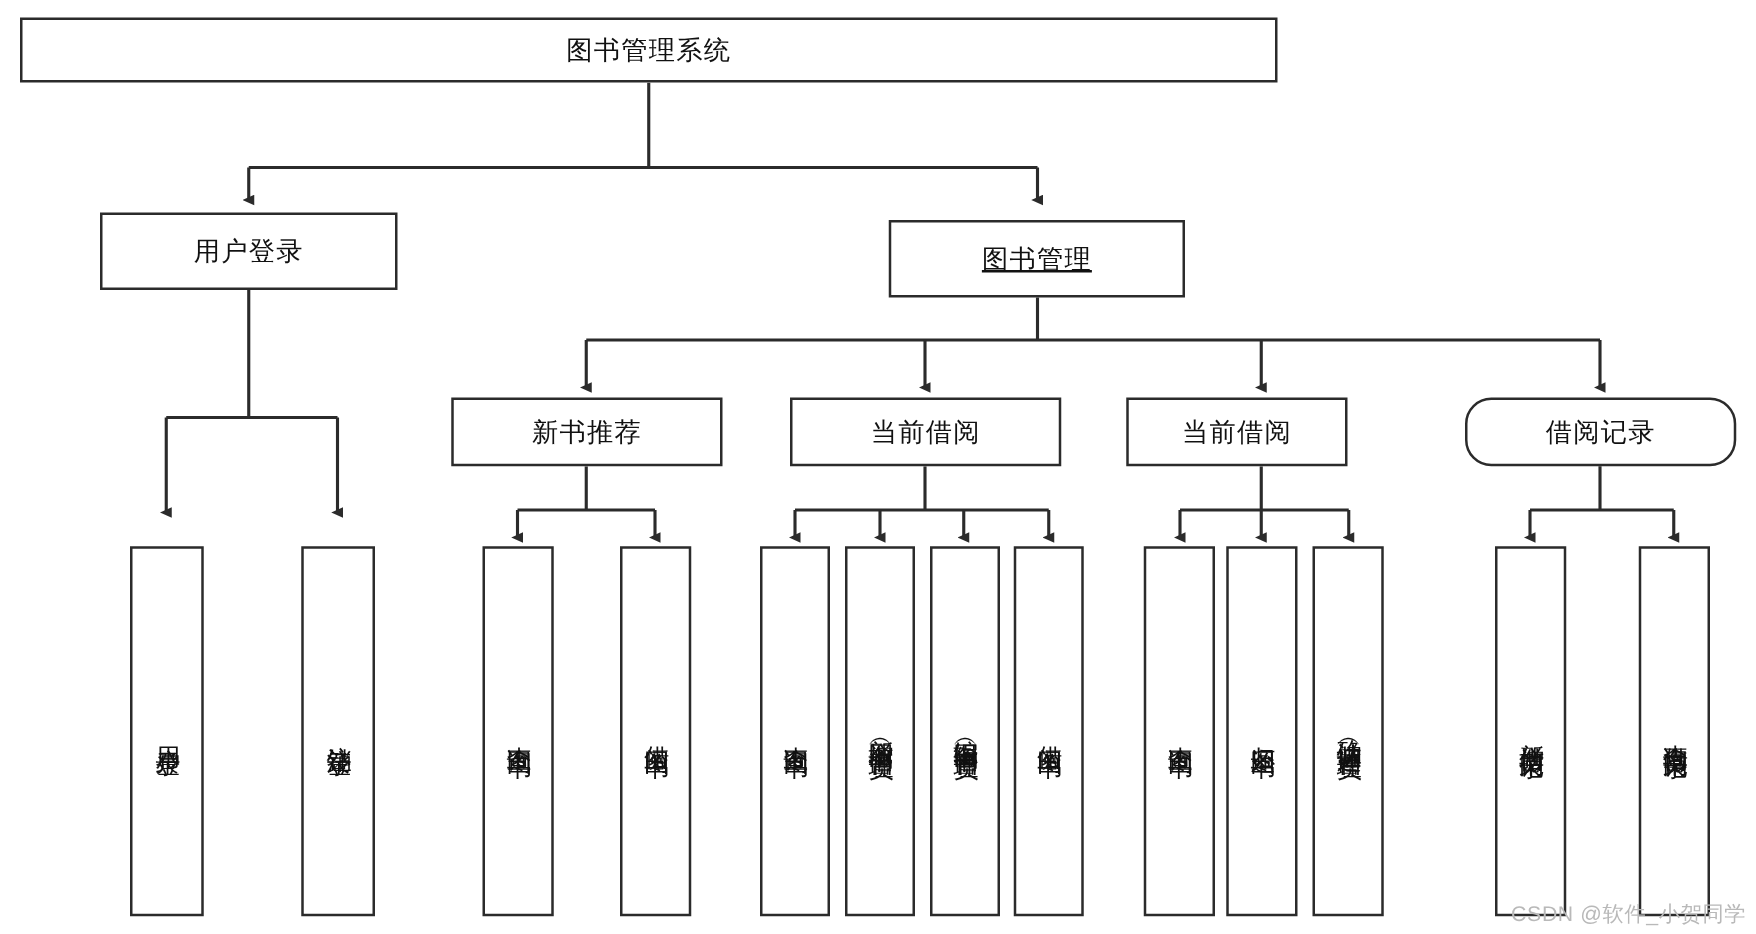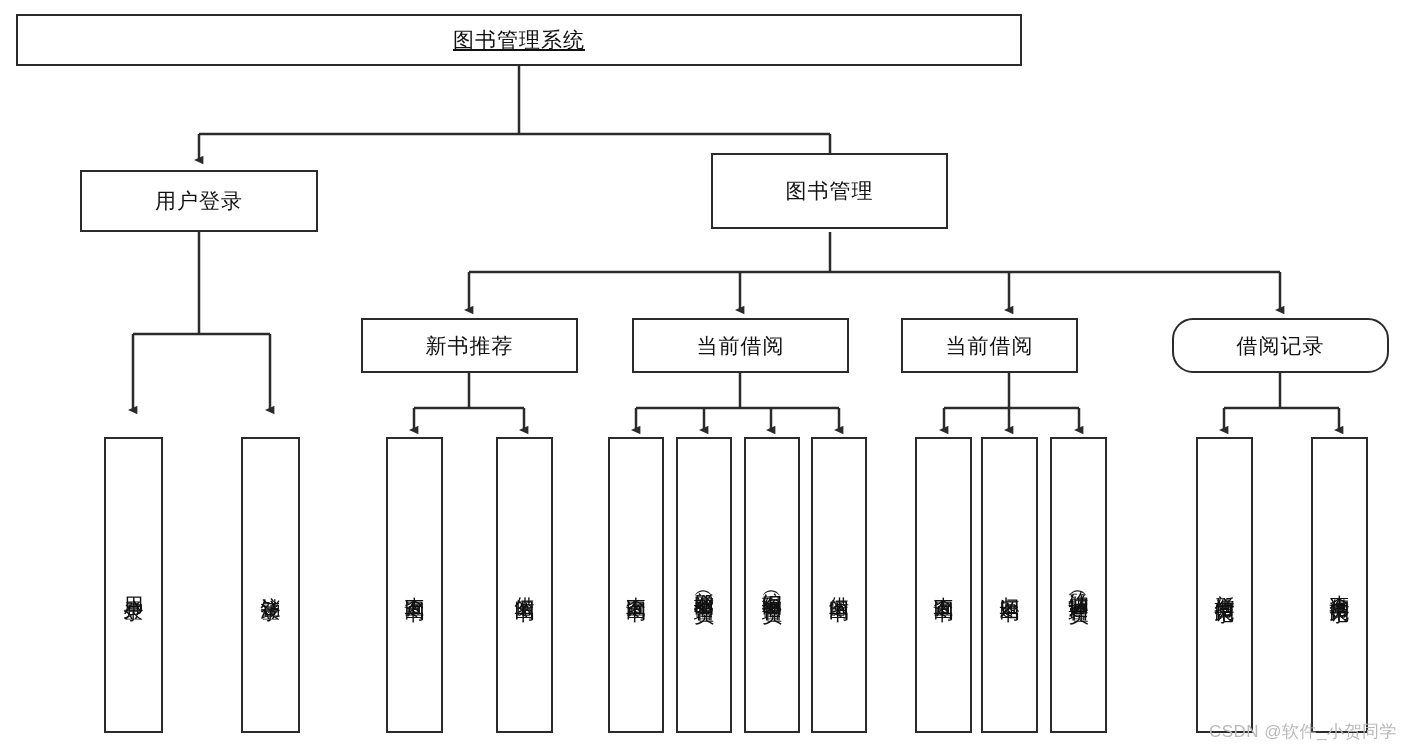--- a/index.html
+++ b/index.html
@@ -63,28 +63,28 @@
       <path d="M1009,408 L1009,430" marker-end="url(#arrow)"></path>
       <path d="M1079,408 L1079,430" marker-end="url(#arrow)"></path>
 
       <path d="M1280,373 L1280,408"></path>
       <path d="M1224,408 L1339,408"></path>
       <path d="M1224,408 L1224,430" marker-end="url(#arrow)"></path>
       <path d="M1339,408 L1339,430" marker-end="url(#arrow)"></path>
     </g>
   </svg>
 
-  <div class="node h" style="left:16px;top:14px;width:1006px;height:52px;text-decoration:underline;">
+  <div class="node h" style="left:16px;top:14px;width:1006px;height:52px;">
     <span>图书管理系统</span>
   </div>
 
   <div class="node h" style="left:80px;top:170px;width:238px;height:62px;">
     <span>用户登录</span>
   </div>
-  <div class="node h" style="left:711px;top:153px;width:237px;height:76px;">
+  <div class="node h" style="left:711px;top:176px;width:237px;height:62px;text-decoration:underline;">
     <span>图书管理</span>
   </div>
 
   <div class="node h" style="left:361px;top:318px;width:217px;height:55px;">
     <span>新书推荐</span>
   </div>
   <div class="node h" style="left:632px;top:318px;width:217px;height:55px;">
     <span>当前借阅</span>
   </div>
   <div class="node h" style="left:901px;top:318px;width:177px;height:55px;">

